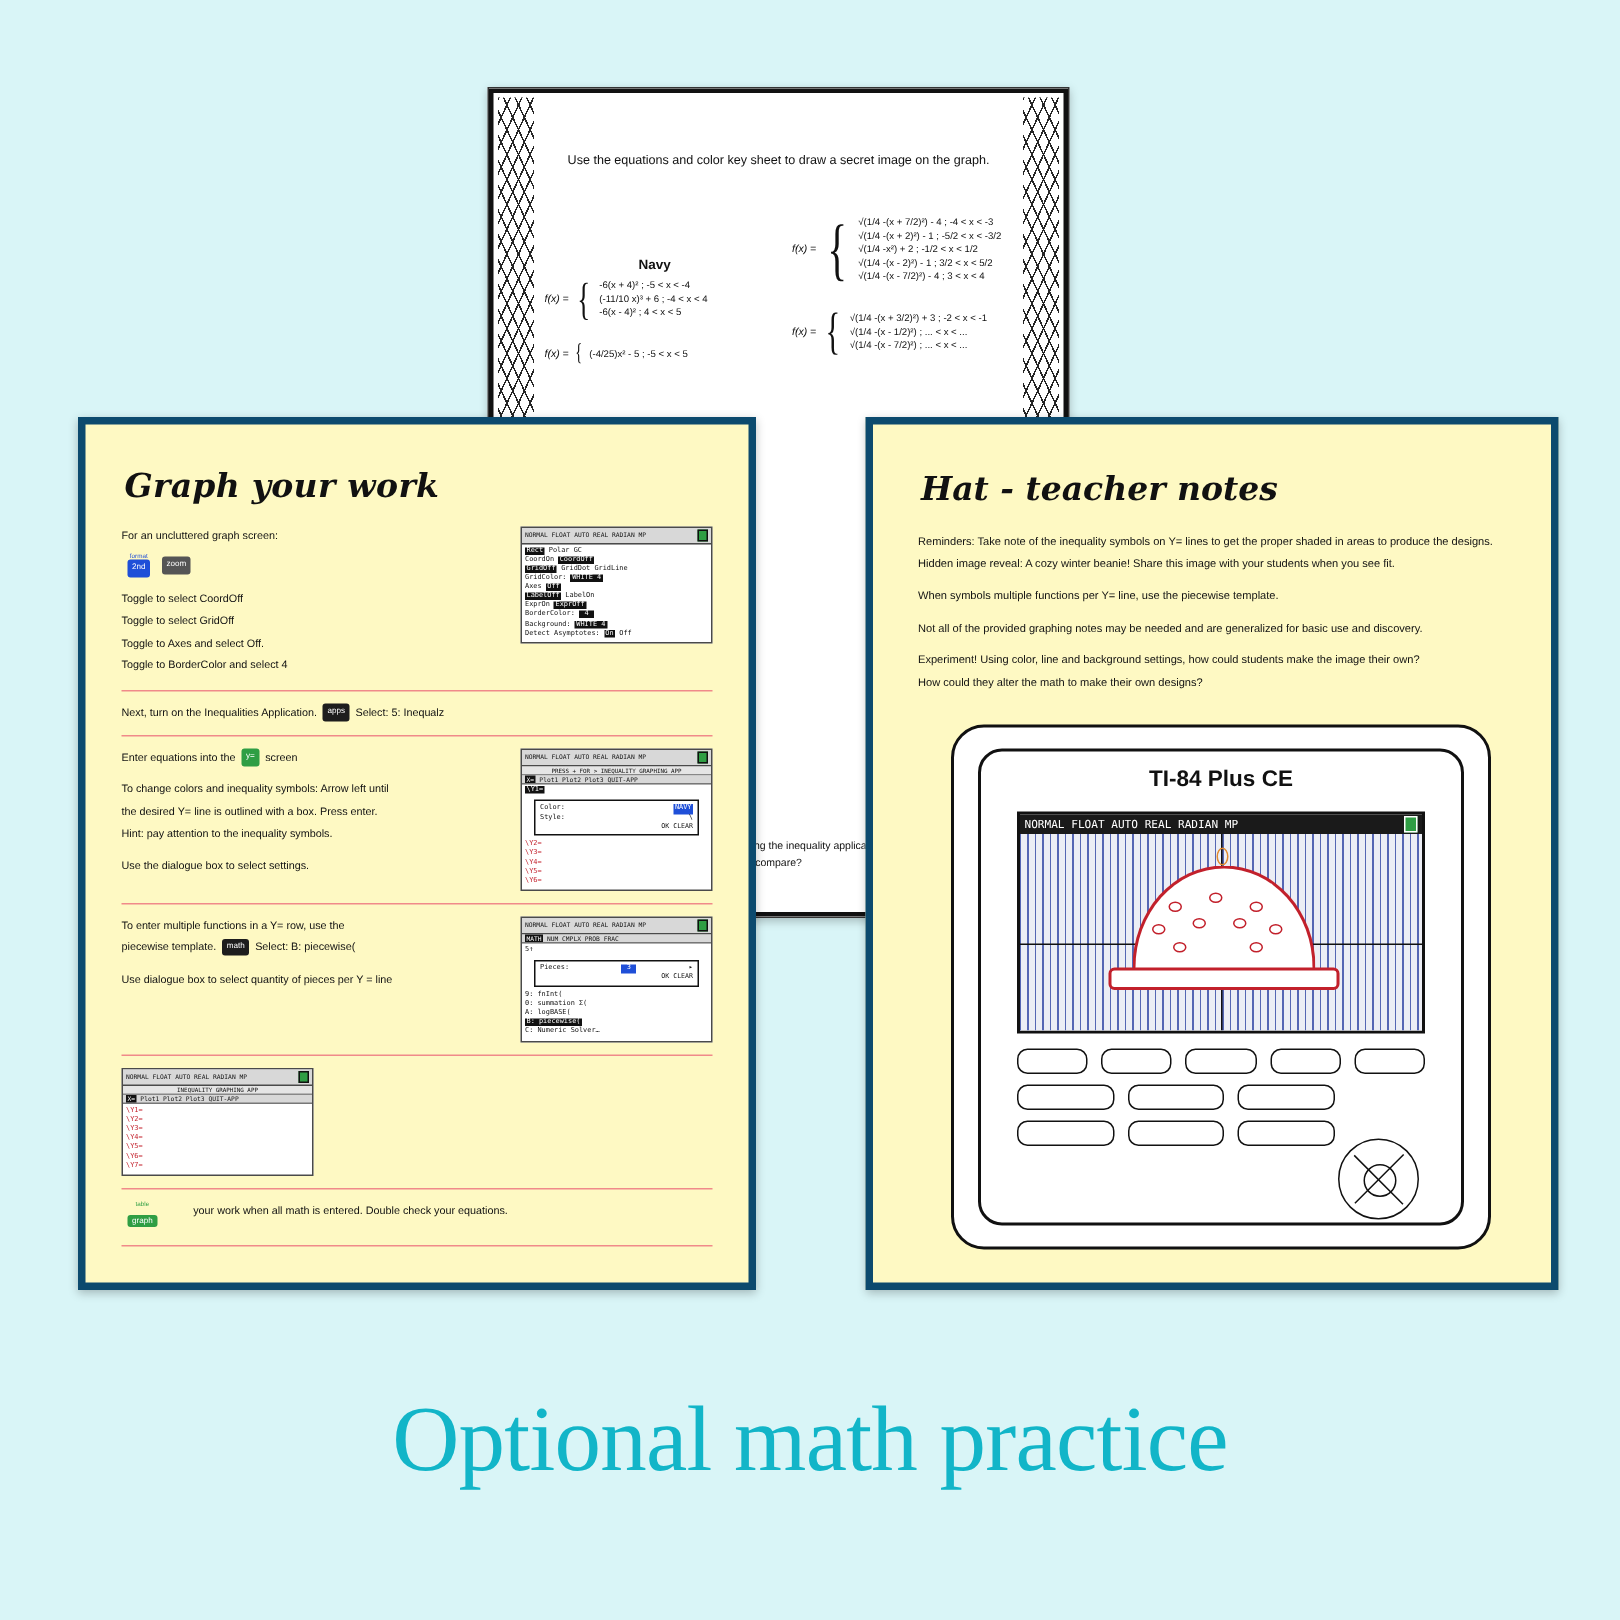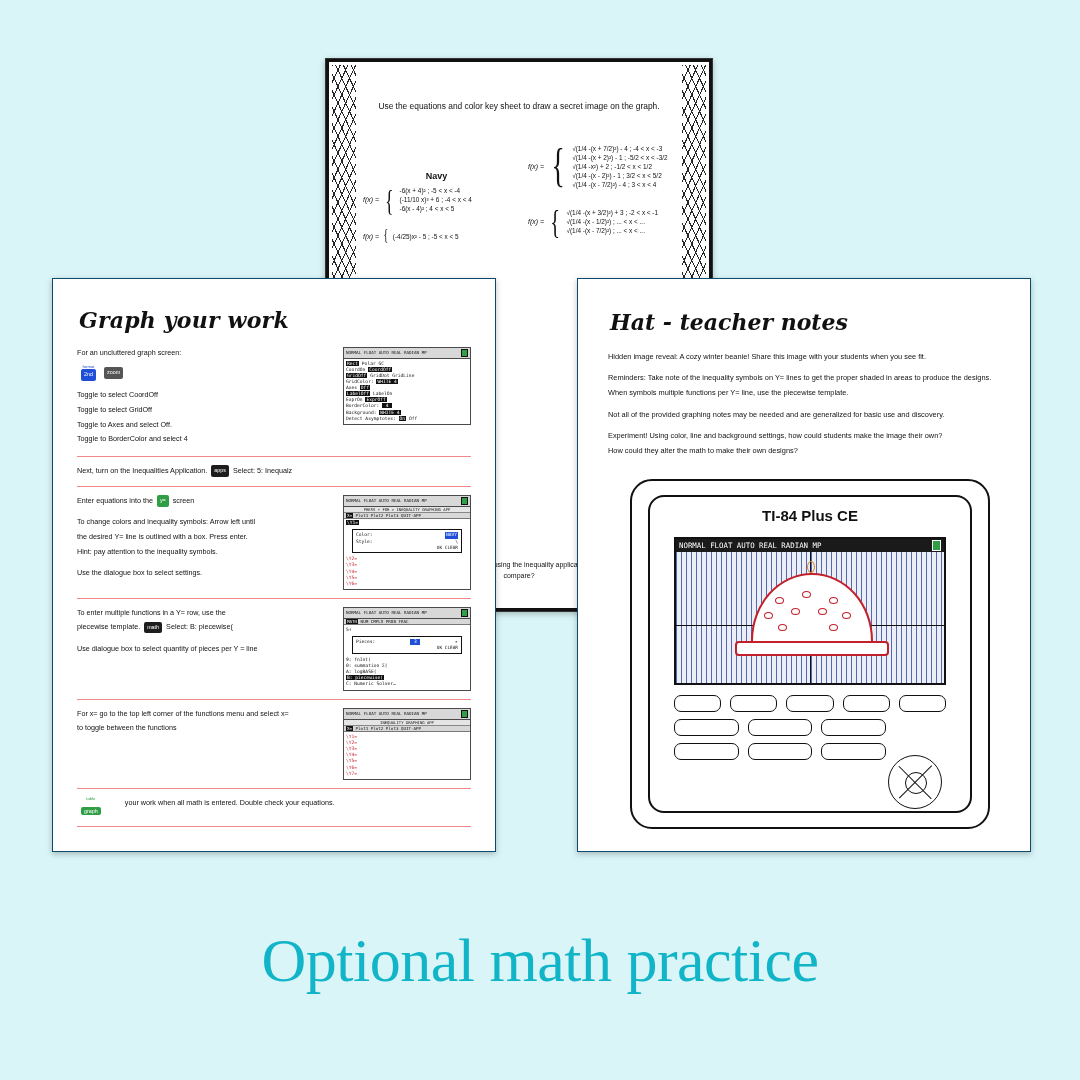--- a/index.html
+++ b/index.html
@@ -7,22 +7,22 @@
     width:1080px;height:1080px;
     background:#d9f5f7;
     font-family:"Liberation Sans", sans-serif;
     overflow:hidden;
     position:relative;
   }
   .stage{position:absolute;left:0;top:0;width:1080px;height:1047px;}
 
   
   .sheet{
-    position:absolute;background:#ffffff;
-    border:1px solid #0c4a6e;
+    position:absolute;background:#fef9c3;
+    border:5px solid #0c4a6e;
     box-shadow:0 2px 6px rgba(0,0,0,.25);
     overflow:hidden;
   }
 
   
   #sheet-equations{
     left:325px;top:58px;width:386px;height:552px;
     background:#ffffff;
     border:1px solid #333;
     padding:0;
@@ -396,24 +396,20 @@
             <div class="ln">A: logBASE(</div>
             <div class="ln"><span class="inv">B: piecewise(</span></div>
             <div class="ln">C: Numeric Solver…</div>
           </div>
         </div>
       </div>
 
       <div class="g-rule"></div>
 
       <div class="g-row" style="margin-top:8px;">
-        <div class="g-text">
-          <p>For x= go to the top left corner of the functions menu and select x=</p>
-          <p>to toggle between the functions</p>
-        </div>
 
         <div class="calc">
           <div class="bar">
               <span>NORMAL FLOAT AUTO REAL RADIAN MP</span>
               <span class="batt"></span>
             </div>
           <div style="background:#e5e5e5;font-size:3.9px;text-align:center;border-bottom:1px solid #888;">INEQUALITY GRAPHING APP</div>
           <div class="menubar"><span class="inv">X=</span> Plot1 Plot2 Plot3 QUIT-APP</div>
           <div class="body">
             <div class="ln red">\Y1=</div>
@@ -438,22 +434,22 @@
       </div>
 
       <div class="g-rule" style="margin-top:7px;"></div>
     </div>
   </div>
 
   <div class="sheet" id="sheet-hat">
     <div class="h-pad">
       <div class="h-title">Hat - teacher notes</div>
 
+      <p class="h-p tight">Reminders: Take note of the inequality symbols on Y= lines to get the proper shaded in areas to produce the designs.</p>
       <p class="h-p">Hidden image reveal: A cozy winter beanie! Share this image with your students when you see fit.</p>
-      <p class="h-p tight">Reminders: Take note of the inequality symbols on Y= lines to get the proper shaded in areas to produce the designs.</p>
       <p class="h-p">When symbols multiple functions per Y= line, use the piecewise template.</p>
       <p class="h-p">Not all of the provided graphing notes may be needed and are generalized for basic use and discovery.</p>
       <p class="h-p tight">Experiment! Using color, line and background settings, how could students make the image their own?</p>
       <p class="h-p">How could they alter the math to make their own designs?</p>
 
       <div class="ti-wrap">
         <div class="ti-body">
           <div class="ti-inner"></div>
           <div class="ti-name">TI-84 Plus CE</div>
 

